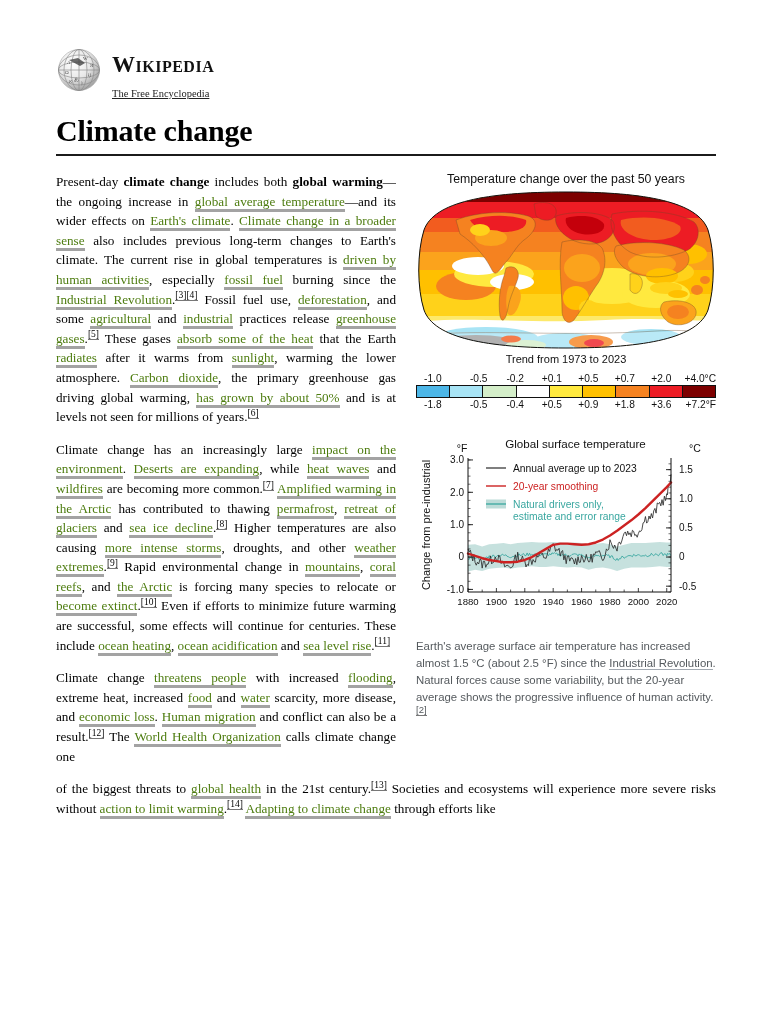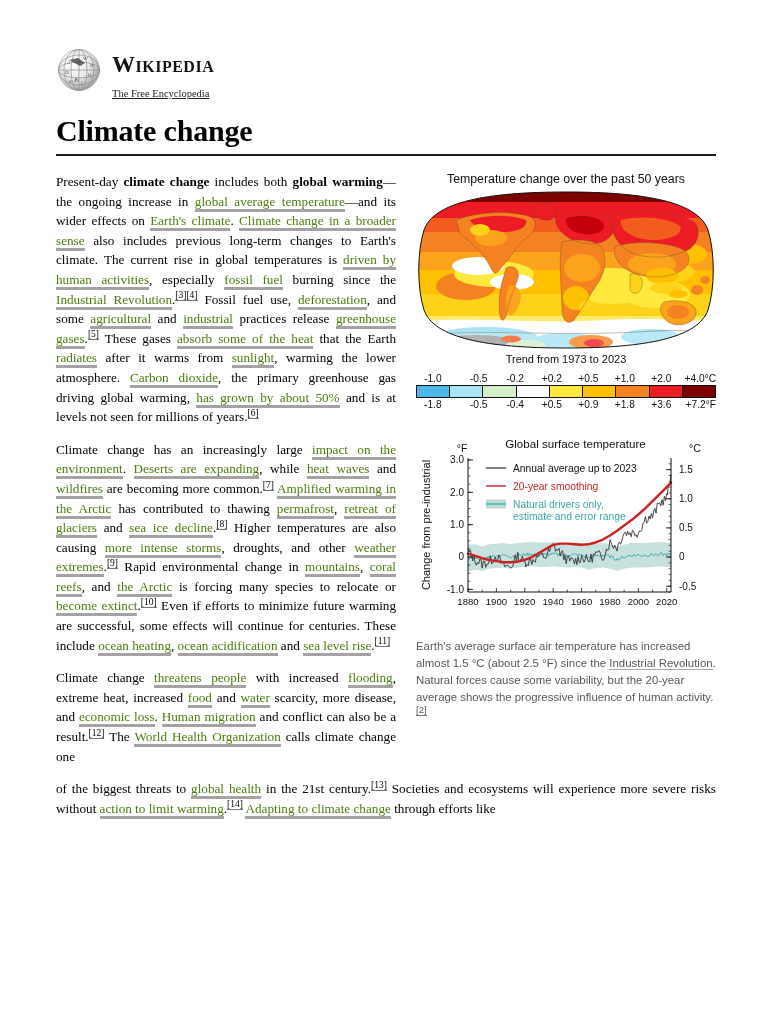--- a/index.html
+++ b/index.html
@@ -278,23 +278,23 @@
           </svg>
         </div>
 
         <div class="map-sub">Trend from 1973 to 2023</div>
 
         <div class="scale-wrap">
           <div class="scale-row scale-top" style="padding-left: 16px; padding-right: 0px;">
               <span>-1.0</span>
               <span>-0.5</span>
               <span>-0.2</span>
-              <span>+0.2</span>
+              <span>+0.1</span>
               <span>+0.5</span>
-              <span>+1.0</span>
+              <span>+0.7</span>
               <span>+2.0</span>
               <span>+4.0°C</span>
             </div>
           <div class="scale-bar">
               <i style="background: rgb(77, 183, 232);"></i>
               <i style="background: rgb(168, 228, 245);"></i>
               <i style="background: rgb(212, 238, 201);"></i>
               <i style="background: rgb(255, 255, 255);"></i>
               <i style="background: rgb(255, 233, 63);"></i>
               <i style="background: rgb(255, 192, 0);"></i>

